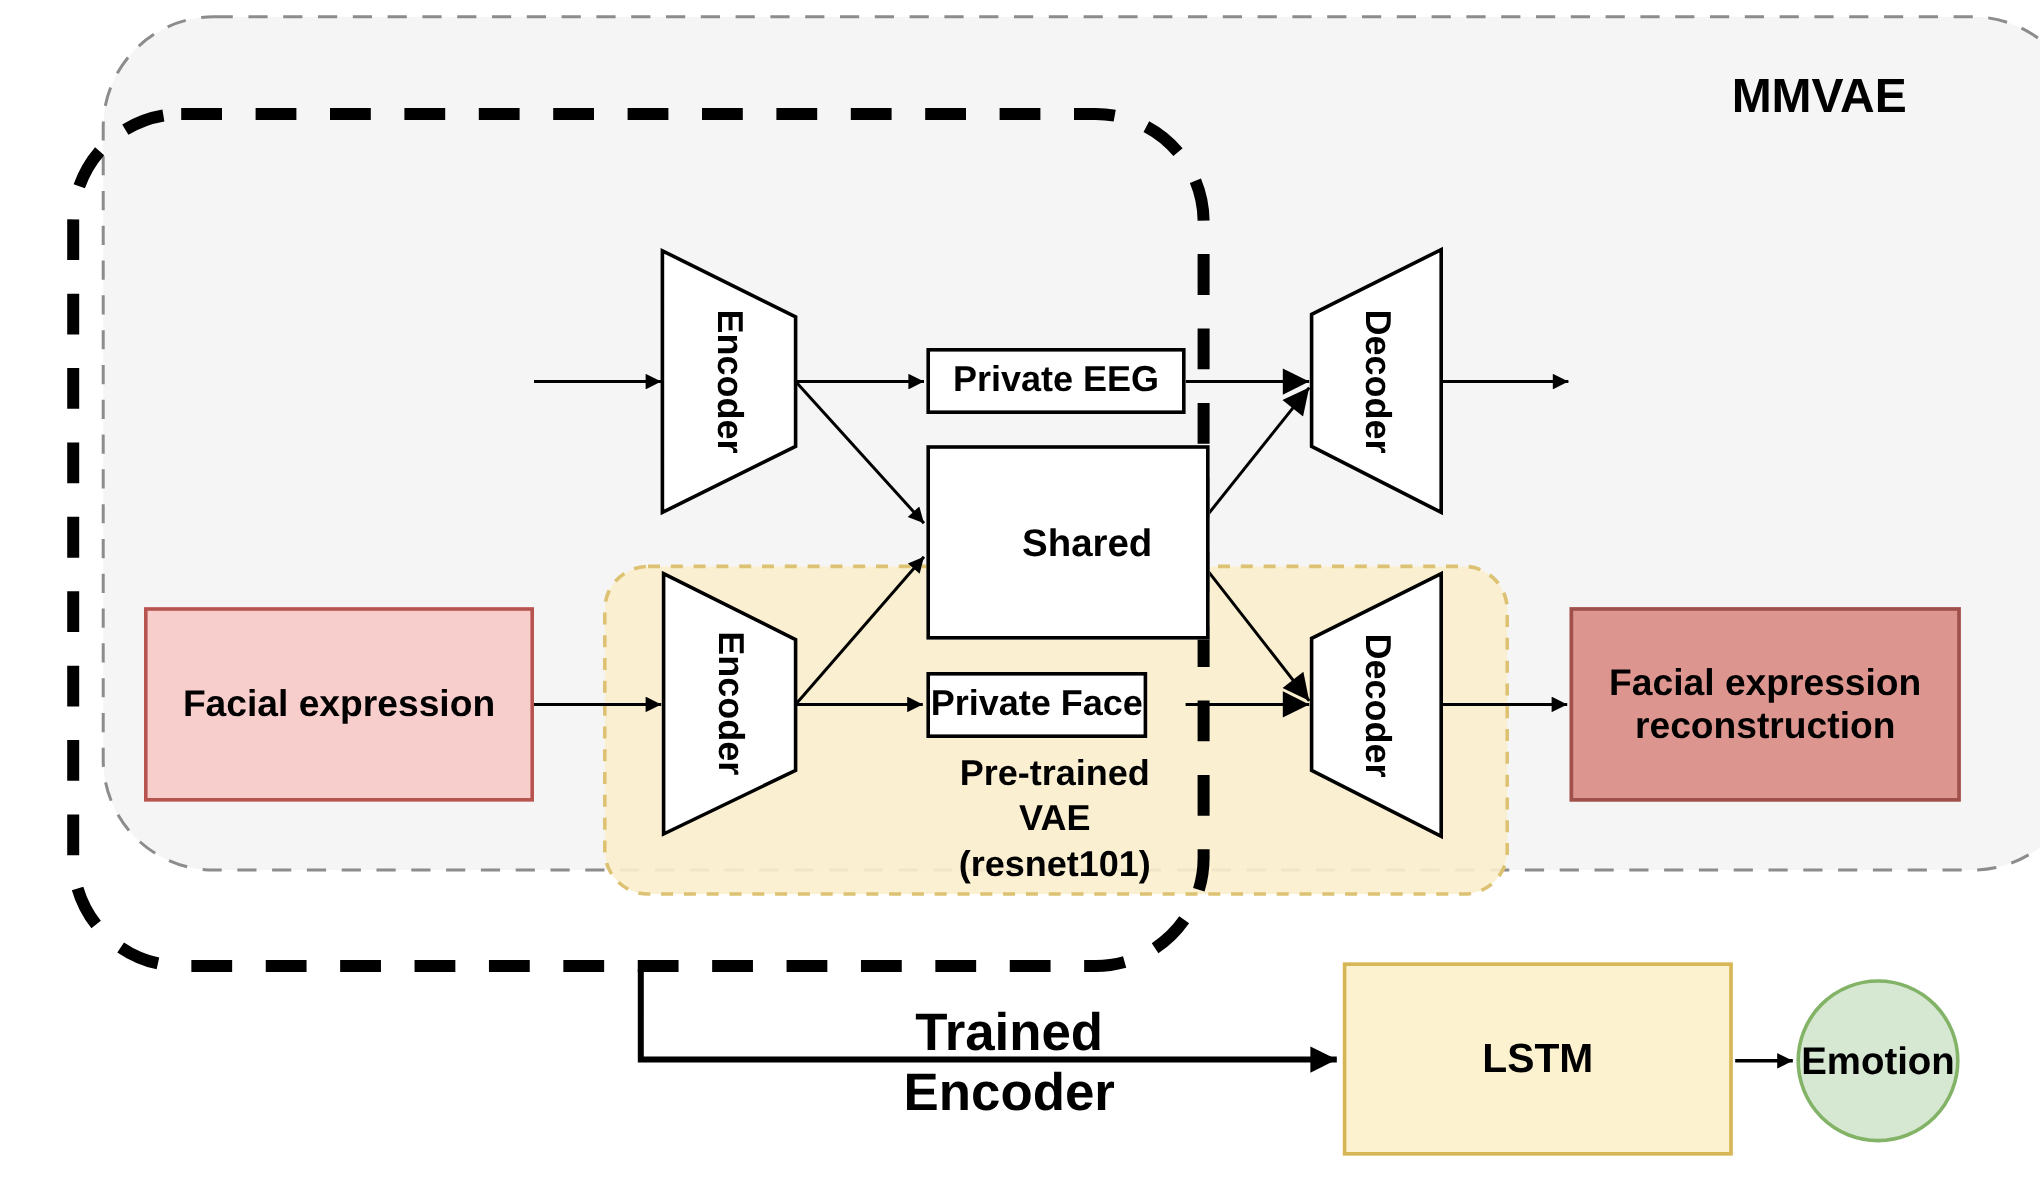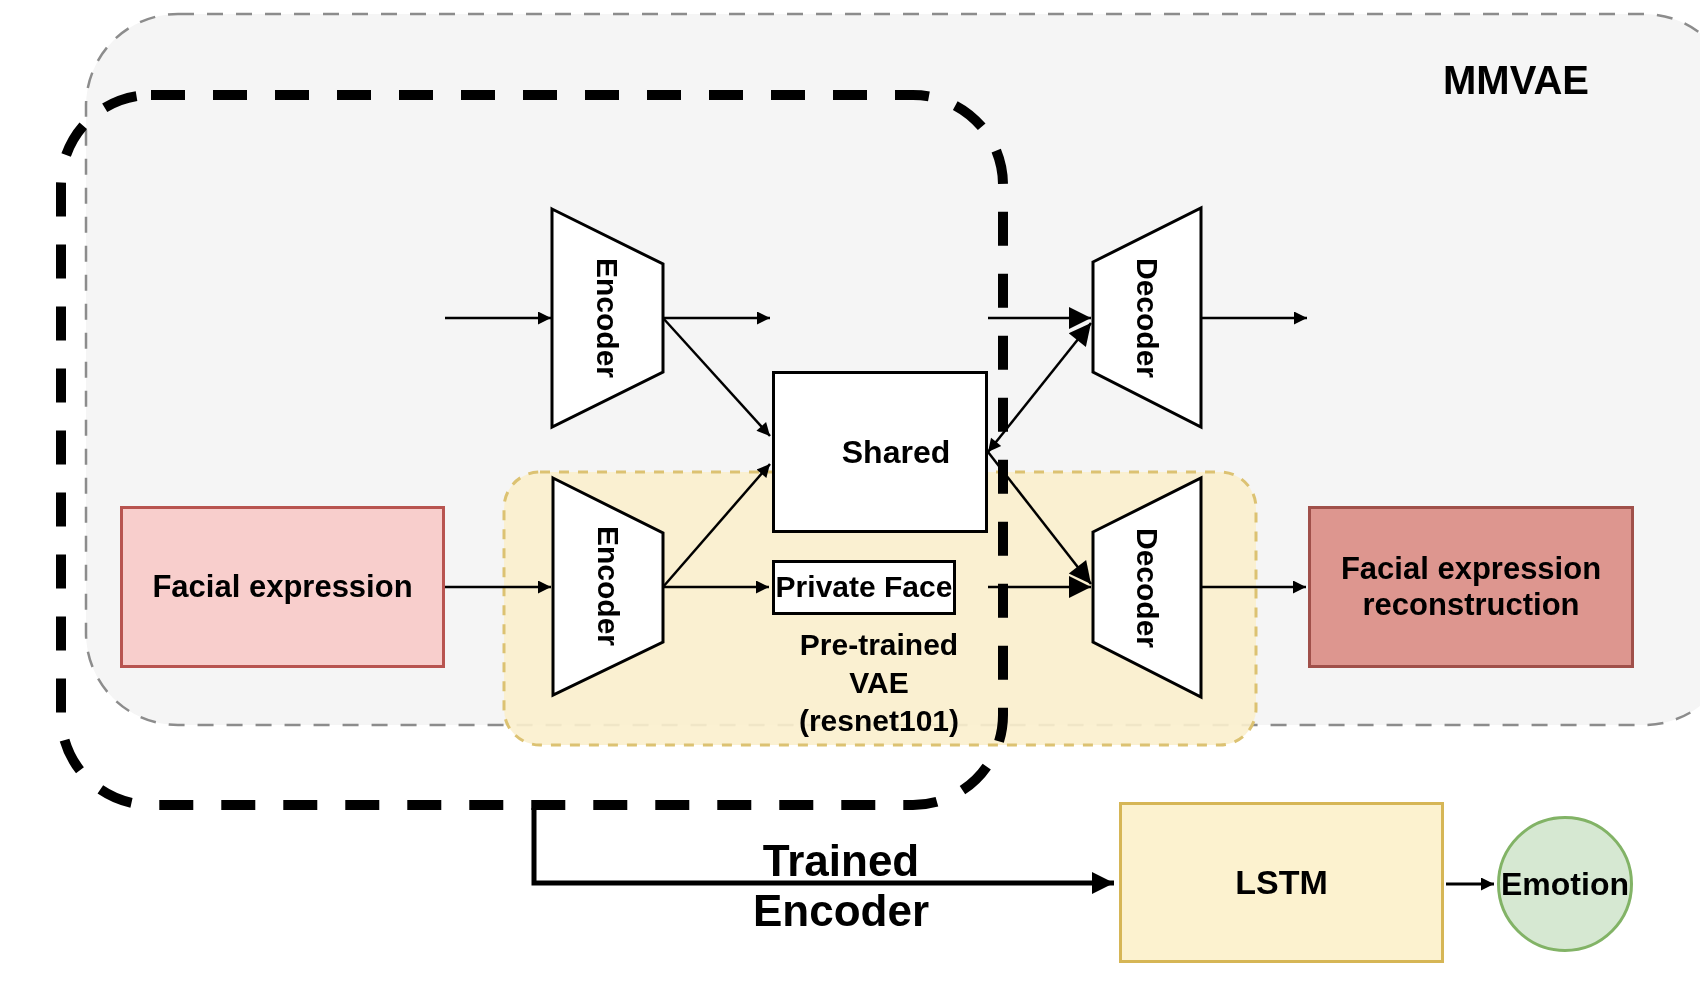--- a/index.html
+++ b/index.html
@@ -16,21 +16,21 @@
   
   .eeg-box{left:74px;top:236px;width:325px;height:162px;background:#DBE8FB;border:3px solid #6C8EBF;font-size:32px;}
   .facial-box{left:74px;top:506px;width:325px;height:162px;background:#F8CECC;border:3px solid #B85450;font-size:31px;}
   .eeg-recon-box{left:1263px;top:235px;width:325px;height:163px;background:#8FAEE4;border:3px solid #7B90C8;font-size:31px;}
   .facial-recon-box{left:1262px;top:506px;width:326px;height:162px;background:#DD968F;border:3px solid #A0504A;font-size:31px;flex-direction:column;}
   .lstm-box{left:1073px;top:802px;width:325px;height:161px;background:#FCF2CF;border:3px solid #D6B656;font-size:34px;}
   .emotion-circle{left:1451px;top:816px;width:136px;height:136px;background:#D6E8D2;border:3px solid #82B366;border-radius:50%;font-size:32px;}
   
   .white-box{background:#ffffff;border:3px solid #000;}
   .private-eeg{left:726px;top:290px;width:216px;height:55px;font-size:30px;}
-  .shared-box{left:726px;top:371px;width:216px;height:162px;font-size:32px;padding-left:32px;}
+  .shared-box{left:726px;top:371px;width:236px;height:162px;font-size:32px;padding-left:32px;}
   .private-face{left:726px;top:560px;width:184px;height:55px;font-size:30px;}
   
   .rot{
     position:absolute;z-index:2;width:220px;height:40px;display:flex;align-items:center;justify-content:center;
     font-weight:bold;font-size:30px;transform:rotate(90deg);
   }
   .enc1{left:451px;top:298px;}
   .enc2{left:452px;top:566px;}
   .dec1{left:991px;top:298px;}
   .dec2{left:991px;top:568px;}
@@ -92,20 +92,23 @@
 
   <div class="box facial-box">
     <span>Facial expression</span>
   </div>
 
   <div class="rot enc1">Encoder</div>
   <div class="rot enc2">Encoder</div>
   <div class="rot dec1">Decoder</div>
   <div class="rot dec2">Decoder</div>
 
+  <div class="box white-box private-eeg">
+    <span>Private EEG</span>
+  </div>
   <div class="box white-box shared-box">
     <span>Shared</span>
   </div>
   <div class="box white-box private-face">
     <span>Private Face</span>
   </div>
 
   <div class="lbl pretrained">
     <div>Pre-trained</div>
     <div>VAE</div>

